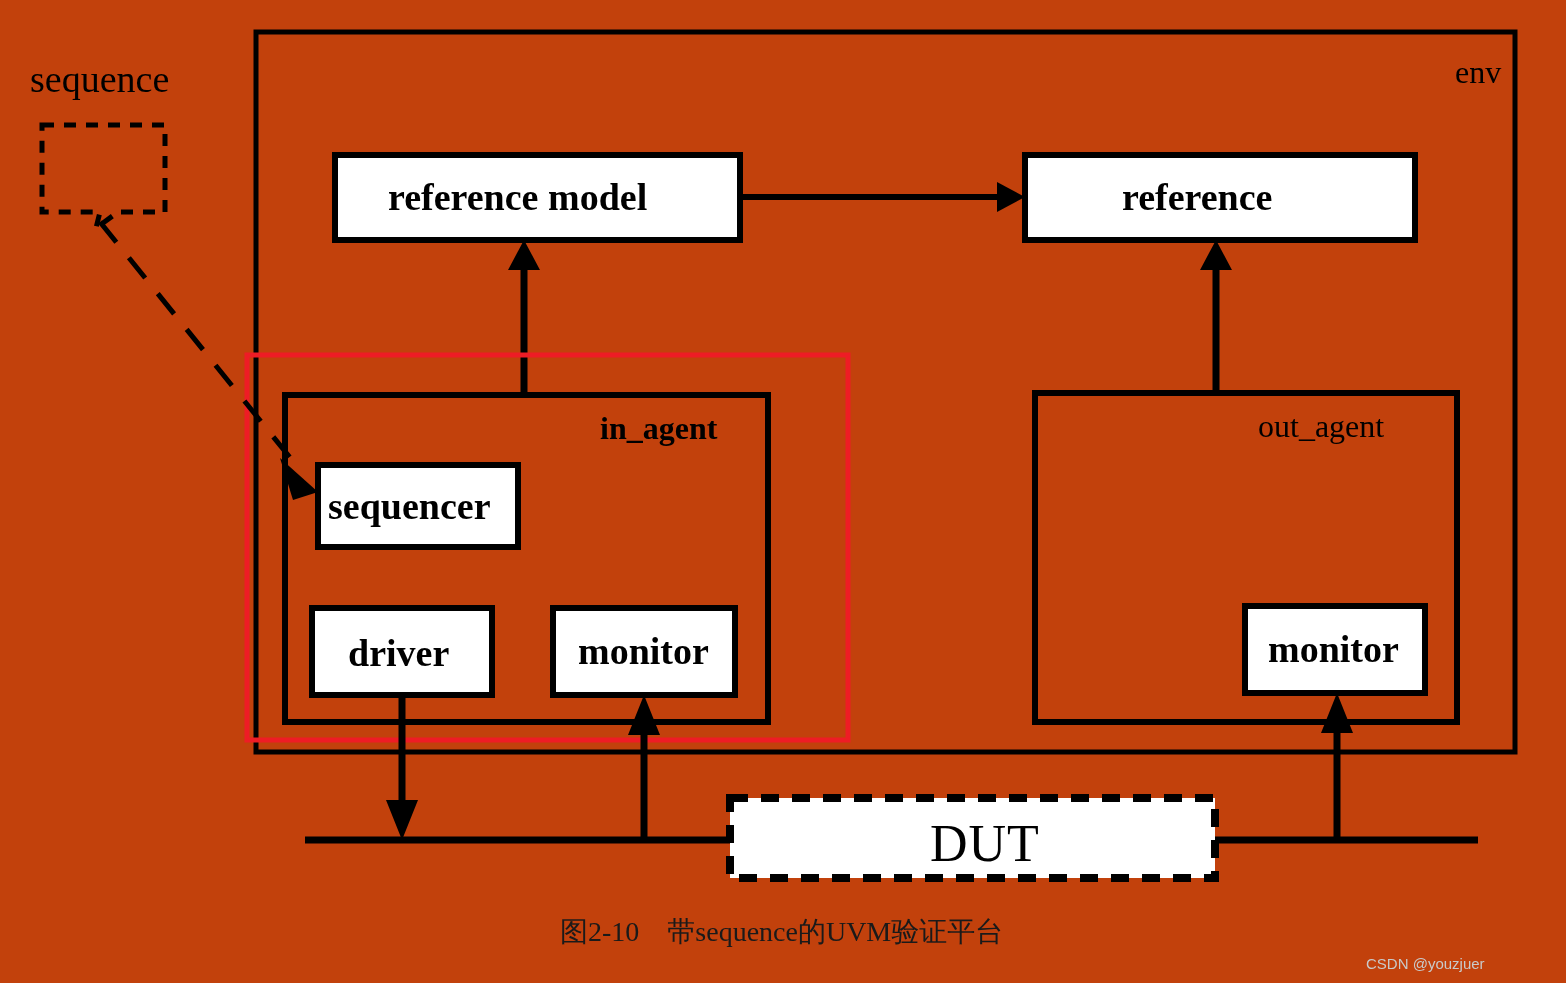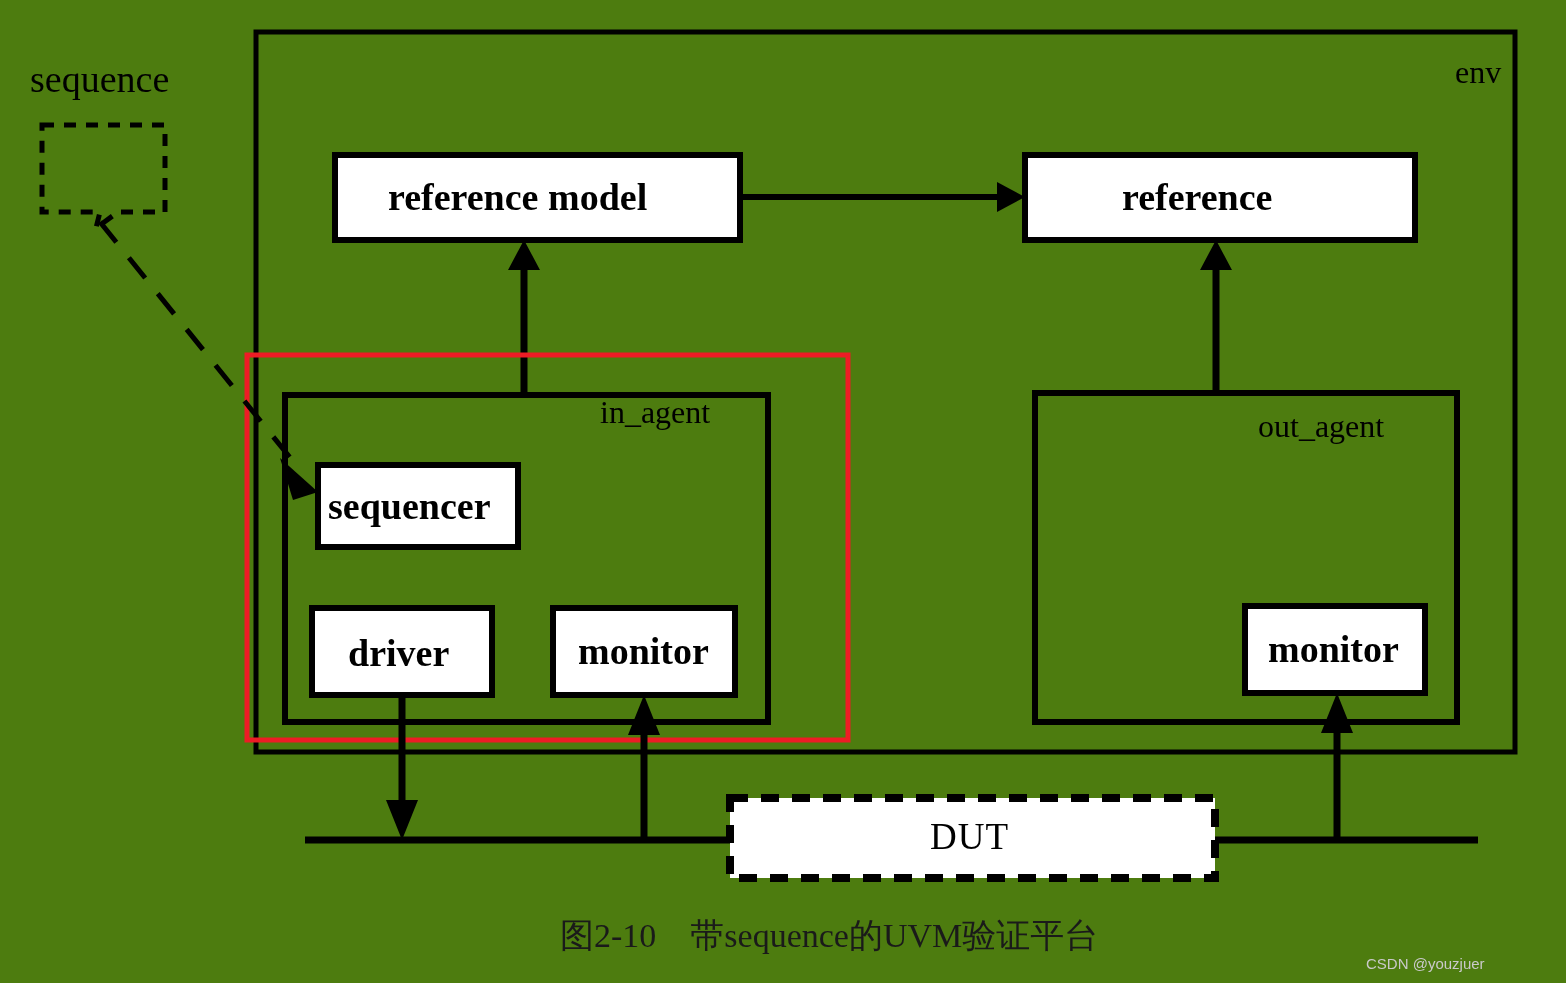--- a/index.html
+++ b/index.html
@@ -4,21 +4,21 @@
 <style>
   html, body {
     margin: 0;
     padding: 0;
     background: #ffffff;
   }
   #canvas {
     position: relative;
     width: 1566px;
     height: 983px;
-    background: #4d7c0f;
+    background: #c2410c;
     font-family: "Liberation Serif", "DejaVu Serif", serif;
     overflow: hidden;
   }
   #diagram-svg {
     position: absolute;
     left: 0;
     top: 0;
     width: 1566px;
     height: 983px;
   }
@@ -33,26 +33,26 @@
     font-size: 38px;
     font-weight: bold;
   }
   .container-label {
     font-size: 32px;
   }
   .sequence-label {
     font-size: 38px;
   }
   .dut-label {
-    font-size: 37px;
+    font-size: 52px;
     letter-spacing: 1px;
   }
   .caption {
     position: absolute;
-    font-size: 34px;
+    font-size: 28px;
     color: #1a1a1a;
     white-space: nowrap;
     font-family: "Liberation Serif", "DejaVu Serif", serif;
   }
   .watermark {
     position: absolute;
     font-size: 15px;
     color: #c9c9c9;
     font-family: "Liberation Sans", sans-serif;
     white-space: nowrap;
@@ -130,21 +130,21 @@
   </svg>
 
   <div class="lbl sequence-label" style="left:30px; top:60px;">sequence</div>
 
   <div class="lbl container-label" style="left:1455px; top:56px;">env</div>
 
   <div class="lbl box-label" style="left:388px; top:178px;">reference model</div>
 
   <div class="lbl box-label" style="left:1122px; top:178px;">reference</div>
 
-  <div class="lbl container-label" style="left:600px; top:396px;">in_agent</div>
+  <div class="lbl container-label" style="left:600px; top:412px;font-weight:bold;">in_agent</div>
 
   <div class="lbl container-label" style="left:1258px; top:410px;">out_agent</div>
 
   <div class="lbl box-label" style="left:328px; top:487px;">sequencer</div>
 
   <div class="lbl box-label" style="left:348px; top:634px;">driver</div>
 
   <div class="lbl box-label" style="left:578px; top:632px;">monitor</div>
 
   <div class="lbl box-label" style="left:1268px; top:630px;">monitor</div>

